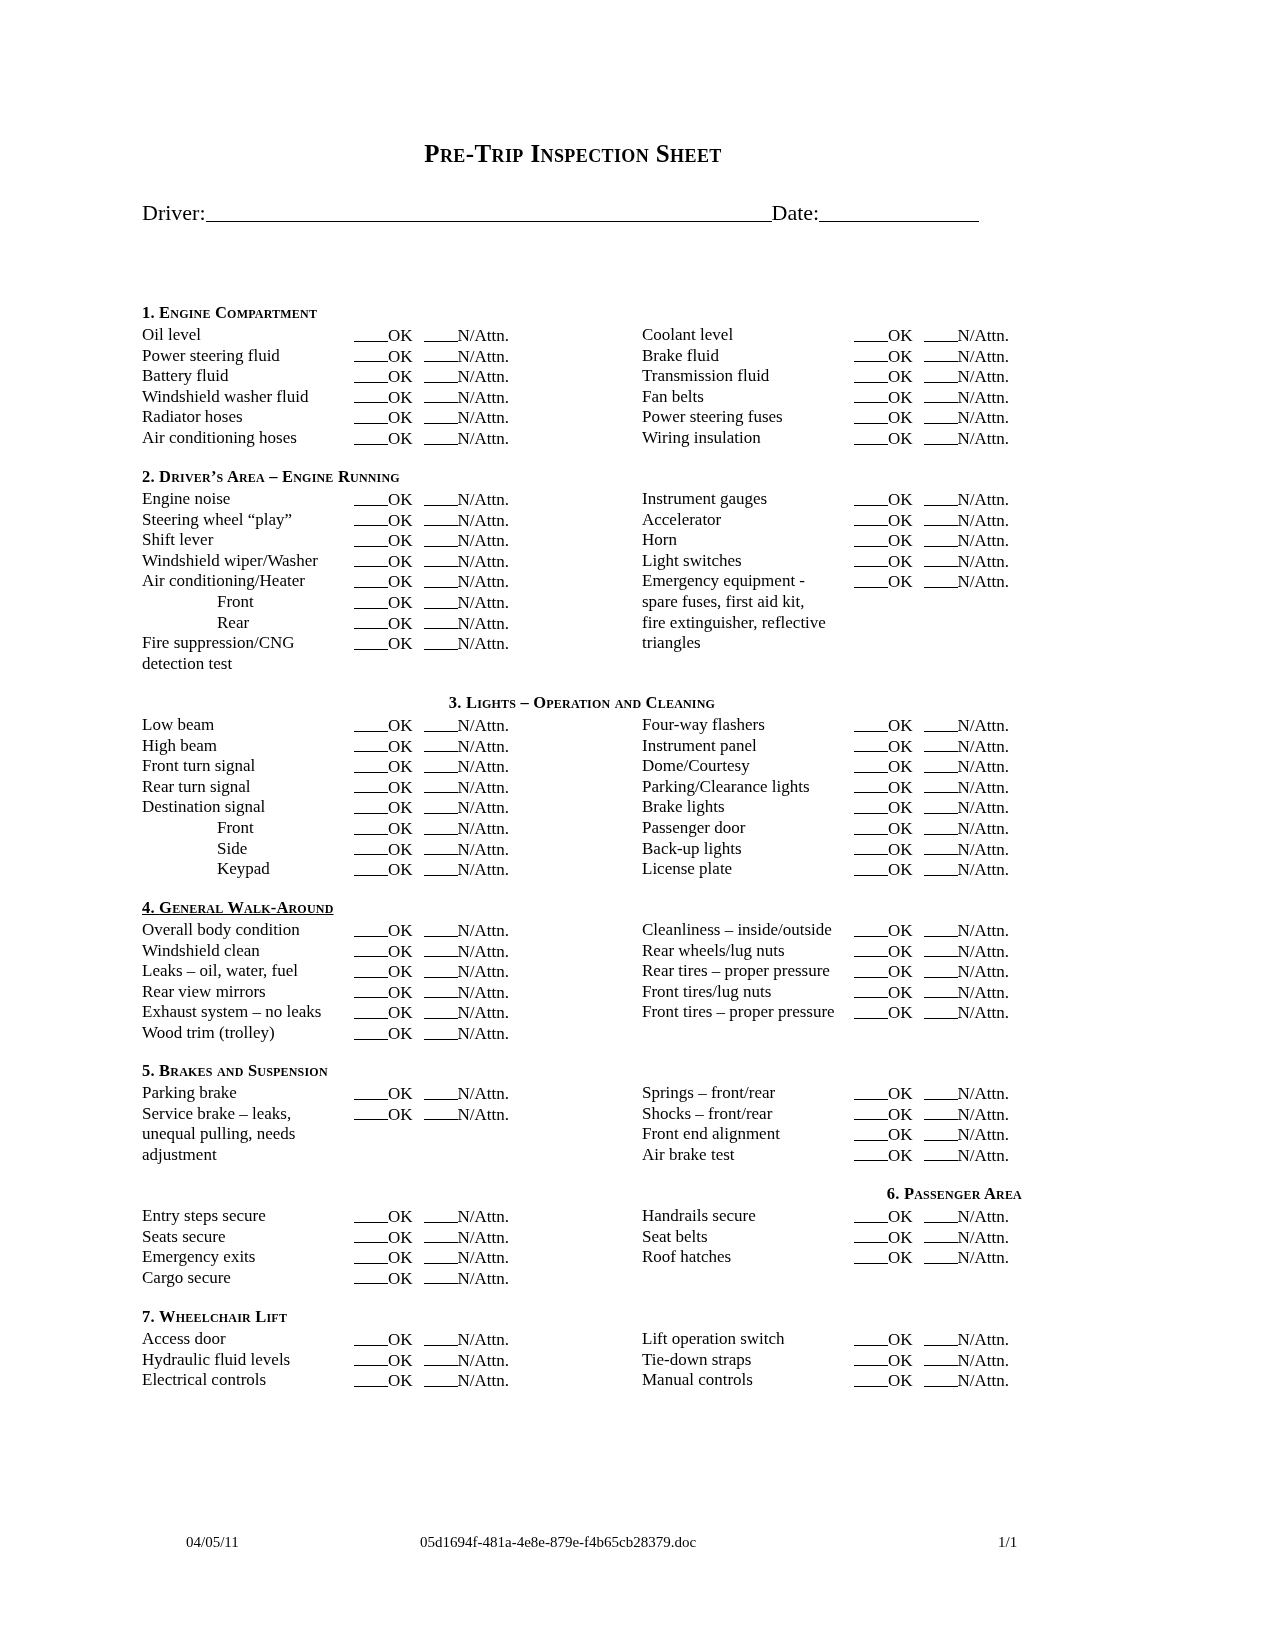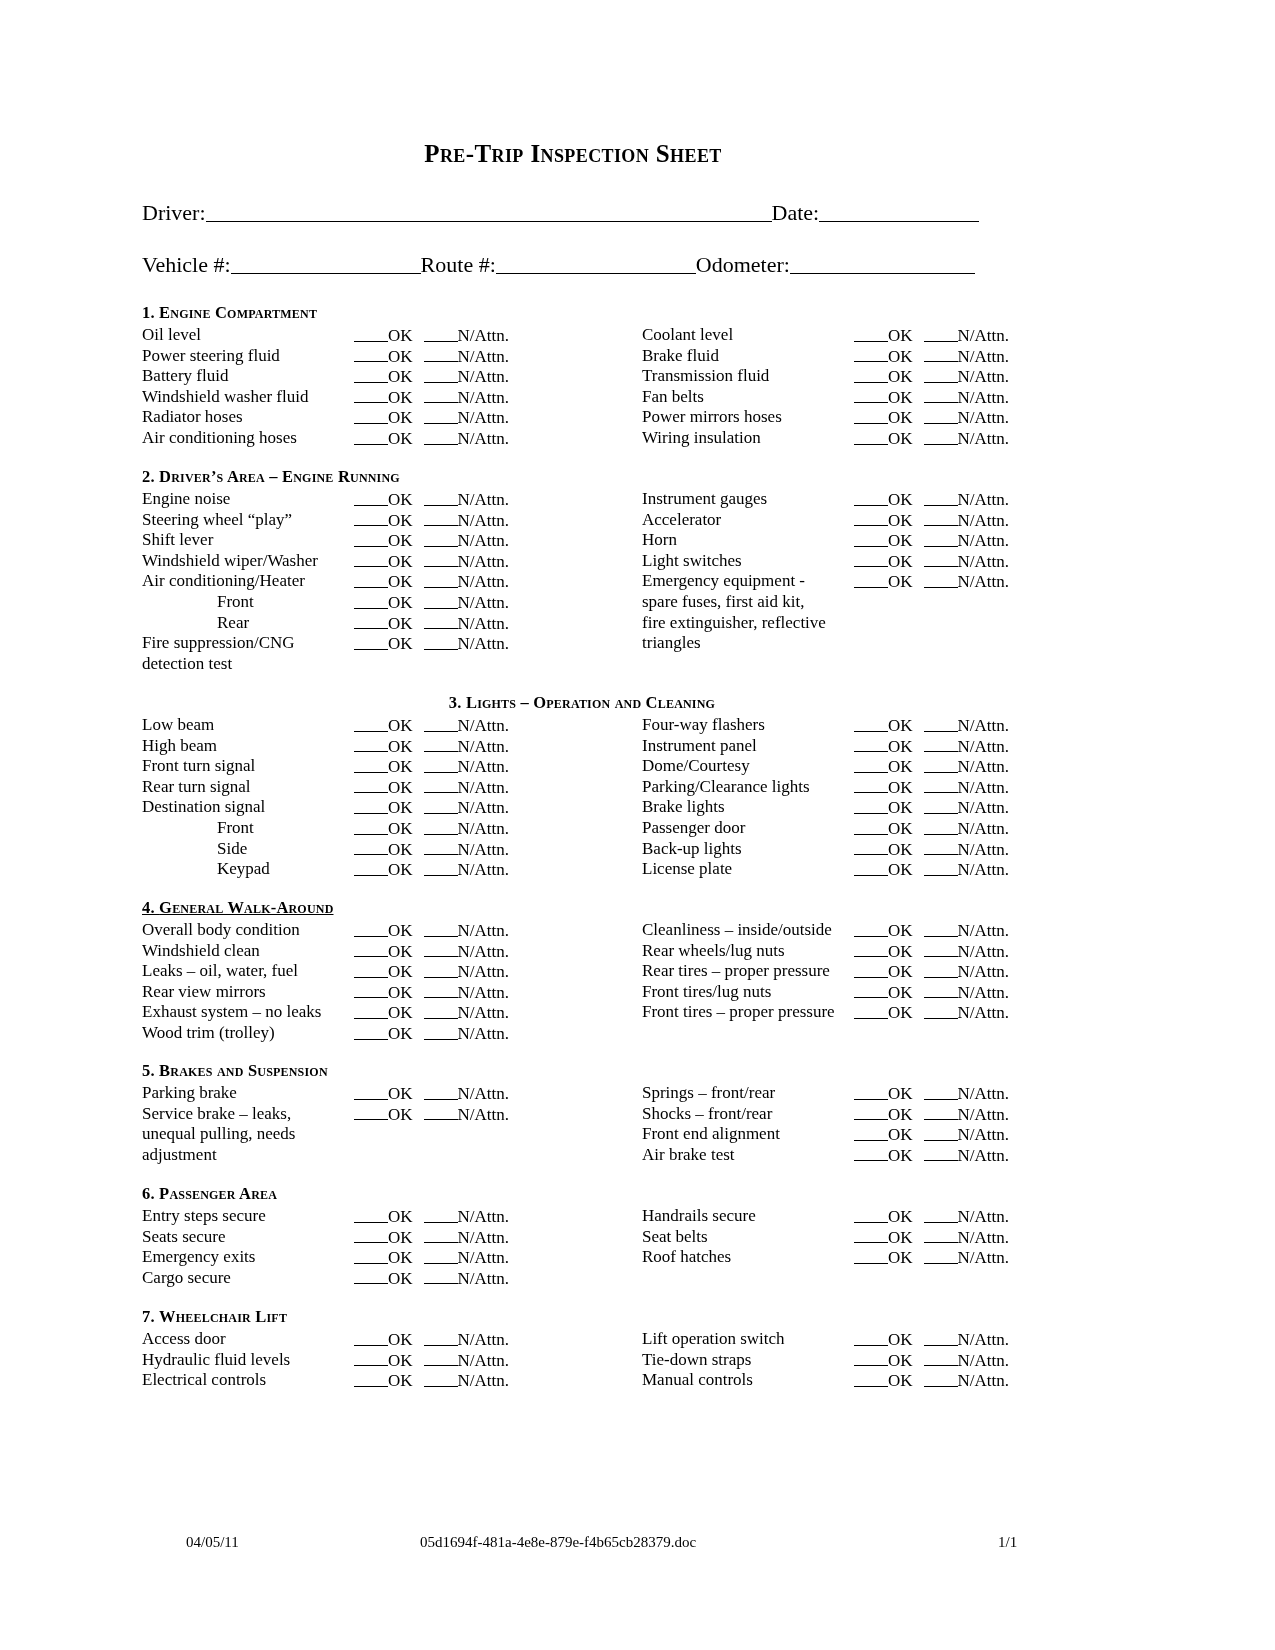--- a/index.html
+++ b/index.html
@@ -137,23 +137,20 @@
 <body>
 
 <div class="page">
 
   <div class="title">Pre-Trip Inspection Sheet</div>
 
   <div class="hdr hdr-1">
     <span class="lbl">Driver:</span><span class="rule r-driver"></span><span class="lbl">Date:</span><span class="rule r-date"></span>
   </div>
 
-  <div class="hdr hdr-2">
-    <span class="lbl">Vehicle #:</span><span class="rule r-vehicle"></span><span class="lbl">Route #:</span><span class="rule r-route"></span><span class="lbl">Odometer:</span><span class="rule r-odo"></span>
-  </div>
 
   <div id="sections-root">
       <div class="section" style="top: 303px;">
         <div class="sec-head"><span class="num">1. </span><span>Engine Compartment</span></div>
         <div class="cols" style="height: 123.6px;">
           <div class="col col-left">
             <div class="row">
               <span class="label">Oil level</span>
               <span class="marks"><span class="mk"><span class="ul"></span><span class="tx">OK</span></span><span class="gap"></span><span class="mk"><span class="ul"></span><span class="tx">N/Attn.</span></span></span>
             </div>
@@ -189,21 +186,21 @@
             </div>
             <div class="row">
               <span class="label">Transmission fluid</span>
               <span class="marks"><span class="mk"><span class="ul"></span><span class="tx">OK</span></span><span class="gap"></span><span class="mk"><span class="ul"></span><span class="tx">N/Attn.</span></span></span>
             </div>
             <div class="row">
               <span class="label">Fan belts</span>
               <span class="marks"><span class="mk"><span class="ul"></span><span class="tx">OK</span></span><span class="gap"></span><span class="mk"><span class="ul"></span><span class="tx">N/Attn.</span></span></span>
             </div>
             <div class="row">
-              <span class="label">Power mirrors hoses</span>
+              <span class="label">Power steering fuses</span>
               <span class="marks"><span class="mk"><span class="ul"></span><span class="tx">OK</span></span><span class="gap"></span><span class="mk"><span class="ul"></span><span class="tx">N/Attn.</span></span></span>
             </div>
             <div class="row">
               <span class="label">Wiring insulation</span>
               <span class="marks"><span class="mk"><span class="ul"></span><span class="tx">OK</span></span><span class="gap"></span><span class="mk"><span class="ul"></span><span class="tx">N/Attn.</span></span></span>
             </div>
           </div>
         </div>
       </div>
       <div class="section" style="top: 467px;">
@@ -437,21 +434,21 @@
               <span class="label">Front end alignment</span>
               <span class="marks"><span class="mk"><span class="ul"></span><span class="tx">OK</span></span><span class="gap"></span><span class="mk"><span class="ul"></span><span class="tx">N/Attn.</span></span></span>
             </div>
             <div class="row">
               <span class="label">Air brake test</span>
               <span class="marks"><span class="mk"><span class="ul"></span><span class="tx">OK</span></span><span class="gap"></span><span class="mk"><span class="ul"></span><span class="tx">N/Attn.</span></span></span>
             </div>
           </div>
         </div>
       </div>
-      <div class="section" style="top: 1184px;">
+      <div class="section" style="top: 1184px; text-align: right;">
         <div class="sec-head"><span class="num">6. </span><span>Passenger Area</span></div>
         <div class="cols" style="height: 82.4px;">
           <div class="col col-left">
             <div class="row">
               <span class="label">Entry steps secure</span>
               <span class="marks"><span class="mk"><span class="ul"></span><span class="tx">OK</span></span><span class="gap"></span><span class="mk"><span class="ul"></span><span class="tx">N/Attn.</span></span></span>
             </div>
             <div class="row">
               <span class="label">Seats secure</span>
               <span class="marks"><span class="mk"><span class="ul"></span><span class="tx">OK</span></span><span class="gap"></span><span class="mk"><span class="ul"></span><span class="tx">N/Attn.</span></span></span>

